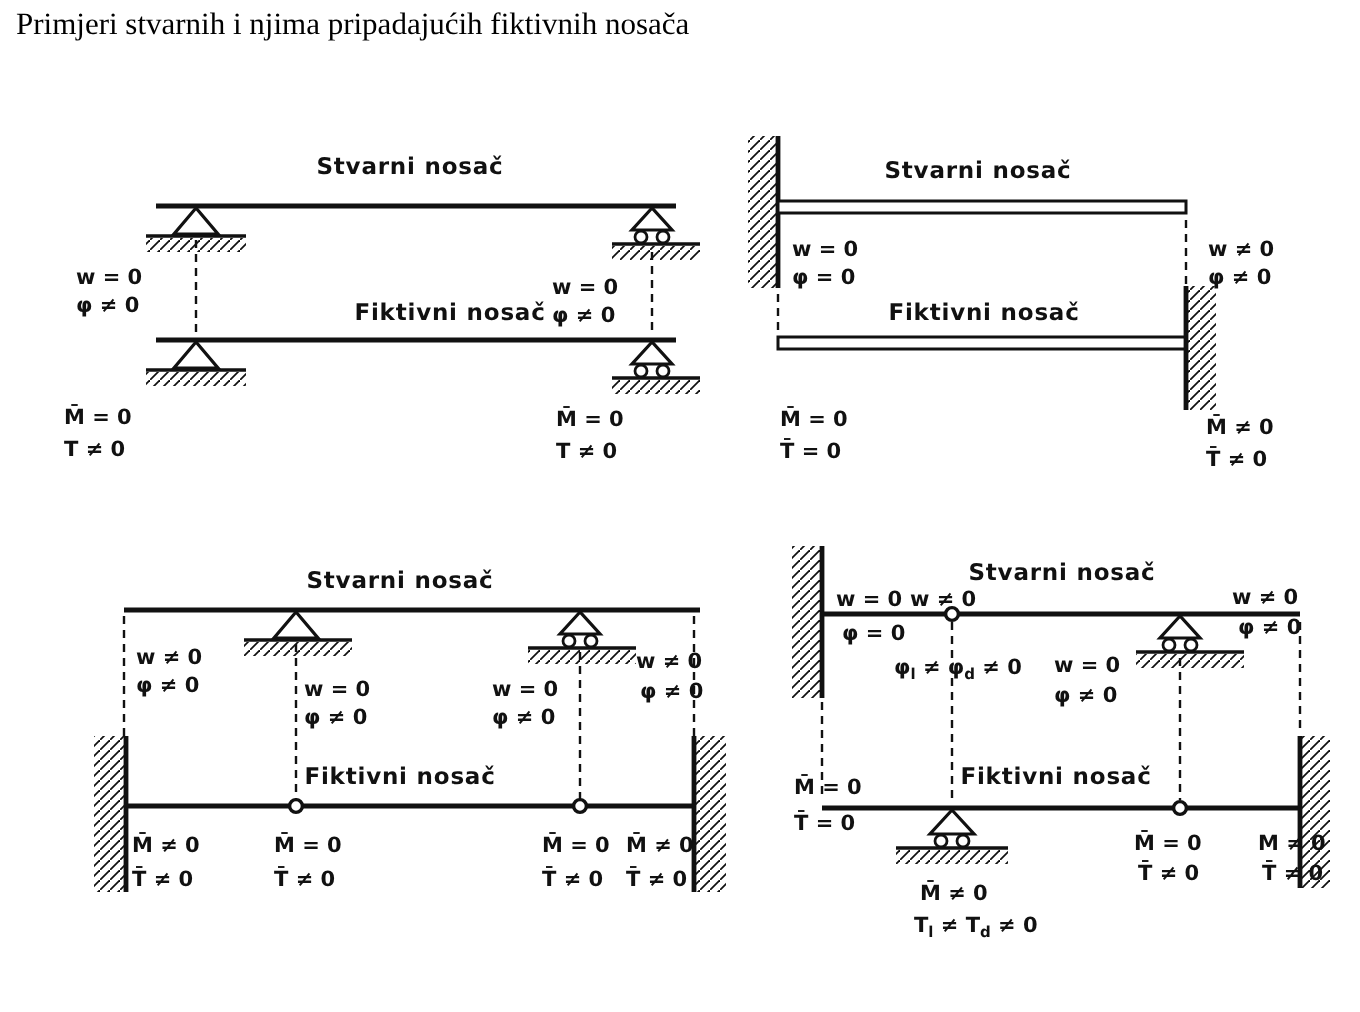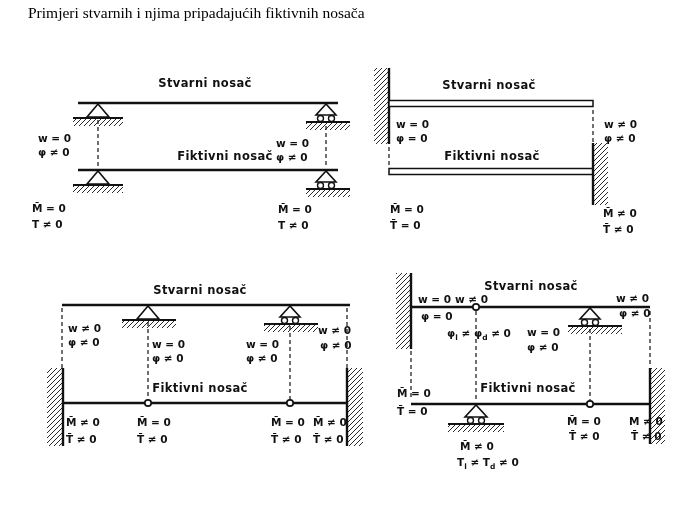--- a/index.html
+++ b/index.html
@@ -1,17 +1,17 @@
 <!DOCTYPE html>
 <html><head>
 <meta charset="utf-8">
 <style>
   html,body{margin:0;padding:0;background:#ffffff;}
   .page{position:relative;width:680px;height:506px;background:#ffffff;overflow:hidden;}
-  .title{position:absolute;left:8px;top:4px;font-family:"Liberation Serif",serif;font-size:15.5px;color:#000;white-space:nowrap;margin-left:20px;}
+  .title{position:absolute;left:8px;top:4px;font-family:"Liberation Serif",serif;font-size:15.5px;color:#000;white-space:nowrap;}
   svg{position:absolute;left:0;top:0;}
   svg text{font-family:"DejaVu Sans",sans-serif;font-weight:700;fill:#111;}
   .lbl{font-size:10.5px;}
   .beamtitle{font-size:11.5px;letter-spacing:.4px;}
   .beam{stroke:#111;stroke-width:2.6;fill:none;}
   .beamrect{stroke:#111;stroke-width:1.5;fill:#ffffff;}
   .ground{stroke:#111;stroke-width:1.8;fill:none;}
   .wall{stroke:#111;stroke-width:2.4;fill:none;}
   .dash{stroke:#111;stroke-width:1.2;fill:none;stroke-dasharray:4 3;}
   .tri{fill:#ffffff;stroke:#111;stroke-width:1.6;}

